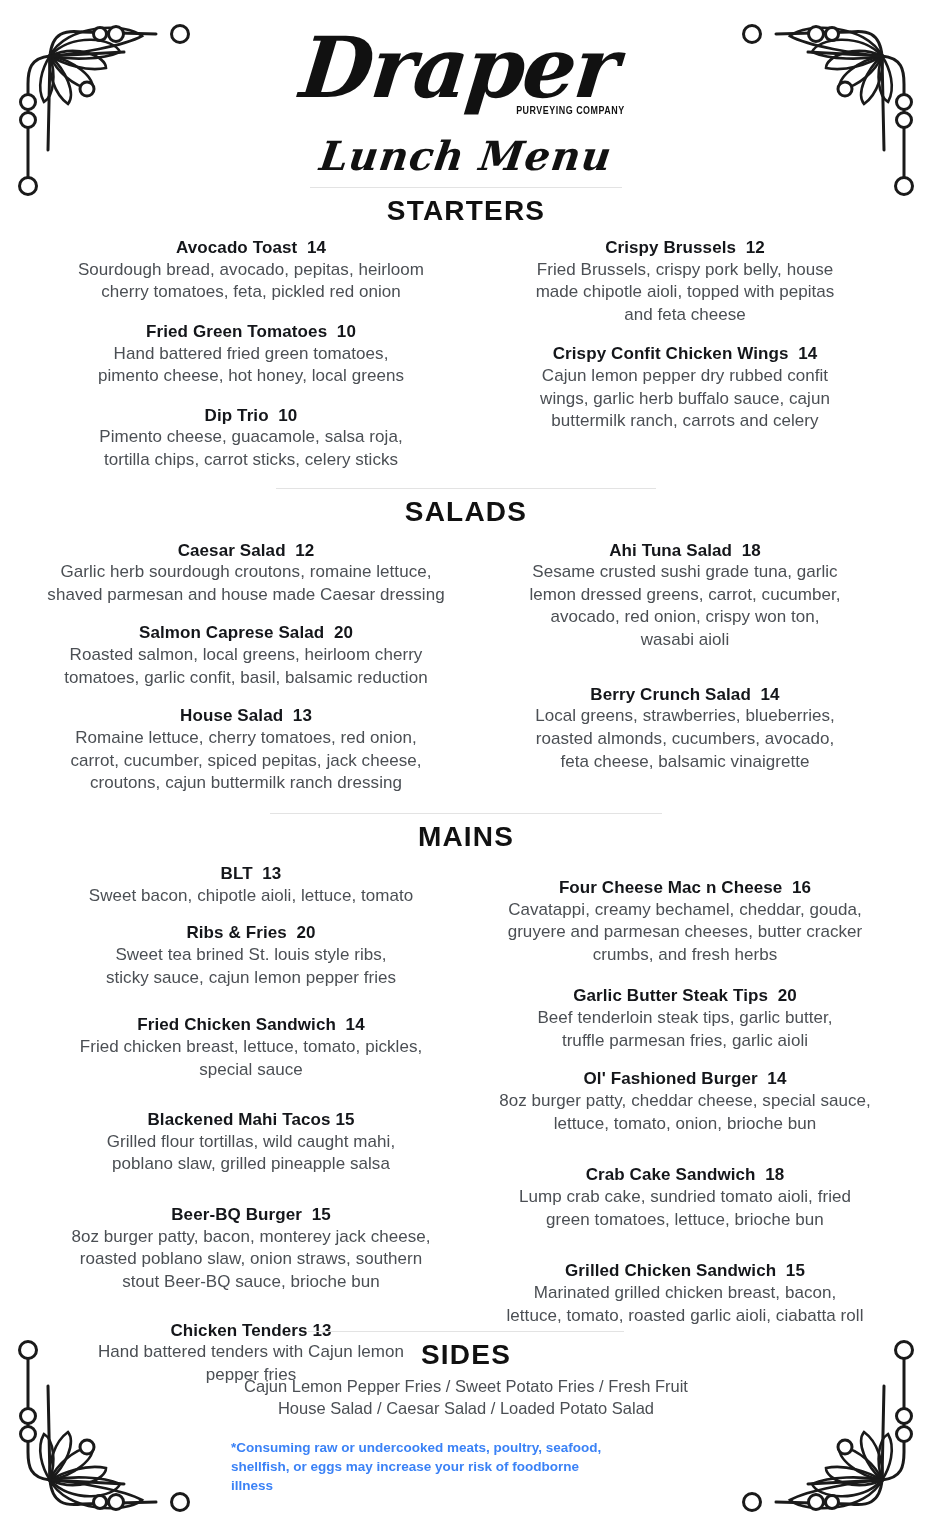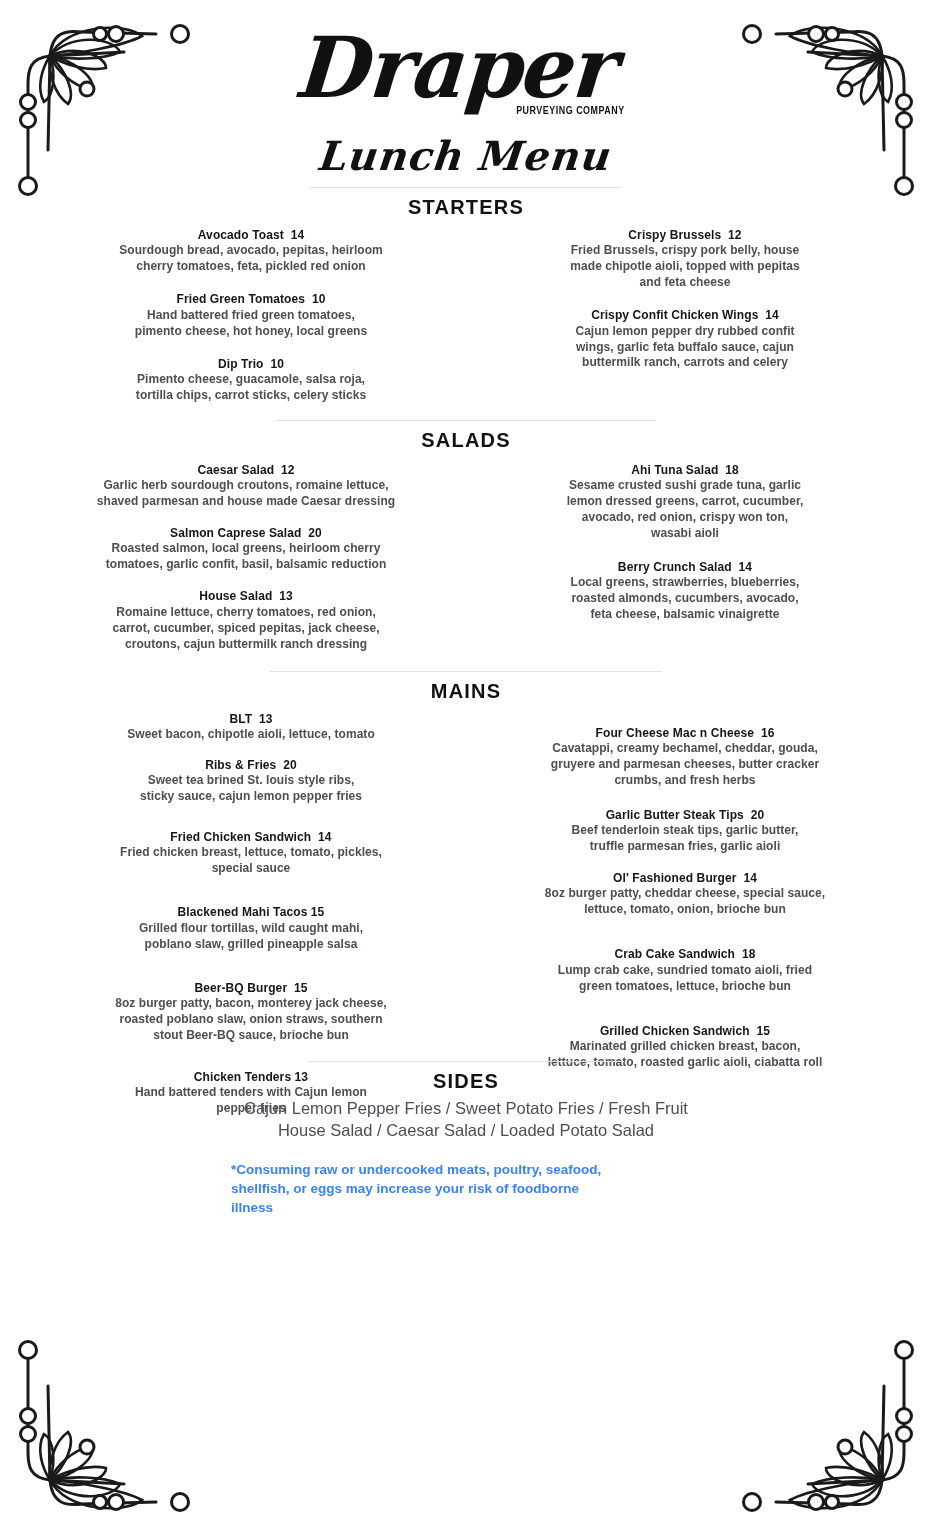--- a/index.html
+++ b/index.html
@@ -86,21 +86,21 @@
     position: relative;
   }
   .divider {
     height: 1px;
     background: #e3e3e3;
     margin: 0 auto 8px auto;
   }
   .section-title {
     font-family: "Liberation Sans", sans-serif;
     font-weight: 700;
-    font-size: 20px;
+    font-size: 28px;
     letter-spacing: 1.2px;
     color: #111;
     line-height: 1.1;
   }
 
   
   .section {
     padding: 0 14px;
   }
   .cols {
@@ -113,30 +113,30 @@
     box-sizing: border-box;
     padding: 0 8px;
   }
   .col-left  { padding-left: 32px; padding-right: 10px; }
   .col-right { padding-left: 14px; padding-right: 28px; }
 
   .item { text-align: center; }
   .item-name {
     font-family: "Liberation Sans", sans-serif;
     font-weight: 700;
-    font-size: 12px;
+    font-size: 17px;
     color: #14161a;
     line-height: 1.28;
     letter-spacing: 0.1px;
     white-space: pre;
   }
   .item-desc {
     font-family: "Liberation Sans", sans-serif;
-    font-weight: 700;
-    font-size: 12px;
+    font-weight: 400;
+    font-size: 17px;
     color: #4b4f54;
     line-height: 1.33;
     letter-spacing: 0.05px;
     white-space: pre-line;
   }
 
   
   .sides-wrap { text-align: center; }
   .sides-line {
     font-family: "Liberation Sans", sans-serif;
@@ -287,21 +287,21 @@
     <div class="col col-right">
       <div class="item">
         <div class="item-name">Crispy Brussels  12</div>
         <div class="item-desc">Fried Brussels, crispy pork belly, house
 made chipotle aioli, topped with pepitas
 and feta cheese</div>
       </div>
       <div class="item" style="margin-top:17px;">
         <div class="item-name">Crispy Confit Chicken Wings  14</div>
         <div class="item-desc">Cajun lemon pepper dry rubbed confit
-wings, garlic feta buffalo sauce, cajun
+wings, garlic herb buffalo sauce, cajun
 buttermilk ranch, carrots and celery</div>
       </div>
     </div>
   </div>
 </div>
 
 <div class="section">
   <div class="section-head">
     <div class="divider" style="width:380px;margin-top:16px;"></div>
     <div class="section-title">SALADS</div>
@@ -326,21 +326,21 @@
       </div>
     </div>
     <div class="col col-right">
       <div class="item">
         <div class="item-name">Ahi Tuna Salad  18</div>
         <div class="item-desc">Sesame crusted sushi grade tuna, garlic
 lemon dressed greens, carrot, cucumber,
 avocado, red onion, crispy won ton,
 wasabi aioli</div>
       </div>
-      <div class="item" style="margin-top:18px;">
+      <div class="item" style="margin-top:32px;">
         <div class="item-name">Berry Crunch Salad  14</div>
         <div class="item-desc">Local greens, strawberries, blueberries,
 roasted almonds, cucumbers, avocado,
 feta cheese, balsamic vinaigrette</div>
       </div>
     </div>
   </div>
 </div>
 
 <div class="section">

